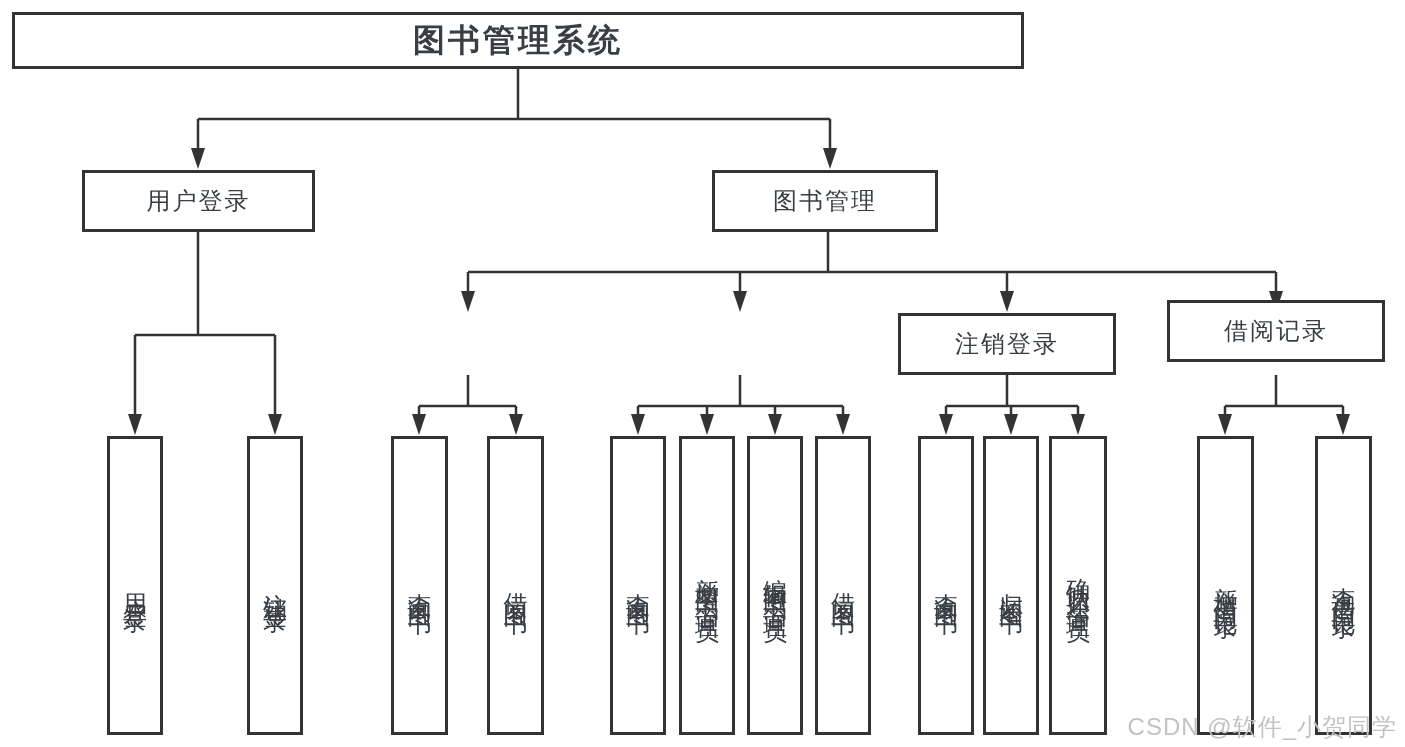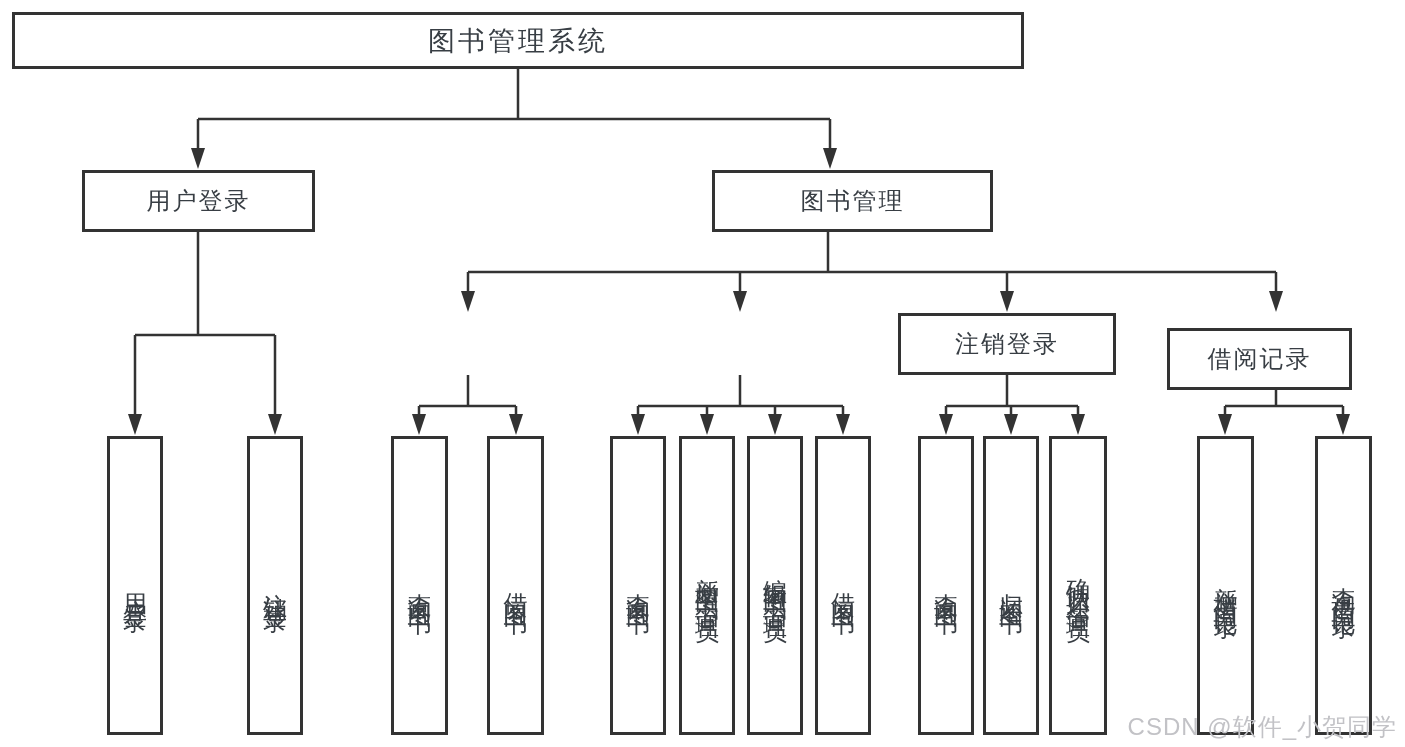--- a/index.html
+++ b/index.html
@@ -5,21 +5,21 @@
   html,body{margin:0;padding:0;background:#ffffff;}
   body{width:1405px;height:747px;font-family:"Liberation Sans","DejaVu Sans",sans-serif;}
   .stage{position:relative;width:1405px;height:747px;overflow:hidden;background:#ffffff;}
   svg.wires{position:absolute;left:0;top:0;z-index:1;}
   .node{
     position:absolute;background:#ffffff;border:3px solid #333333;box-sizing:border-box;
     display:flex;align-items:center;justify-content:center;
     color:#383e44;z-index:2;text-align:center;
   }
   .h{font-size:24px;letter-spacing:2px;}
-  .root{font-size:27px;letter-spacing:3px;}
+  .root{font-size:32px;letter-spacing:3px;font-weight:bold;}
   .v{
     writing-mode:vertical-rl;text-orientation:mixed;
     font-size:24px;letter-spacing:6px;line-height:1;
   }
   .watermark{
     position:absolute;right:8px;bottom:4px;z-index:3;
     color:#c2c2c6;font-size:24px;letter-spacing:1px;white-space:nowrap;
   }
 </style>
 </head>
@@ -63,24 +63,24 @@
       <polygon points="1004,414 1018,414 1011,435"></polygon>
       <polygon points="1071,414 1085,414 1078,435"></polygon>
       <polygon points="1218,414 1232,414 1225,435"></polygon>
       <polygon points="1336,414 1350,414 1343,435"></polygon>
     </g>
   </svg>
 
   <div class="node h root" style="left:12px;top:12px;width:1012px;height:57px">图书管理系统</div>
 
   <div class="node h" style="left:82px;top:170px;width:233px;height:62px">用户登录</div>
-  <div class="node h" style="left:712px;top:170px;width:281px;height:62px">图书管理</div>
+  <div class="node h" style="left:712px;top:170px;width:226px;height:62px">图书管理</div>
 
   <div class="node h" style="left:898px;top:313px;width:218px;height:62px">注销登录</div>
-  <div class="node h" style="left:1167px;top:328px;width:185px;height:62px">借阅记录</div>
+  <div class="node h" style="left:1167px;top:300px;width:218px;height:62px">借阅记录</div>
 
   <div class="node v" style="left:107px;top:436px;width:56px;height:299px">用户登录</div>
   <div class="node v" style="left:247px;top:436px;width:56px;height:299px">注销登录</div>
 
   <div class="node v" style="left:391px;top:436px;width:57px;height:299px">查询图书</div>
   <div class="node v" style="left:487px;top:436px;width:57px;height:299px">借阅图书</div>
 
   <div class="node v" style="left:610px;top:436px;width:56px;height:299px">查询图书</div>
   <div class="node v" style="left:679px;top:436px;width:56px;height:299px">新增图书（管理员）</div>
   <div class="node v" style="left:747px;top:436px;width:56px;height:299px">编辑图书（管理员）</div>

